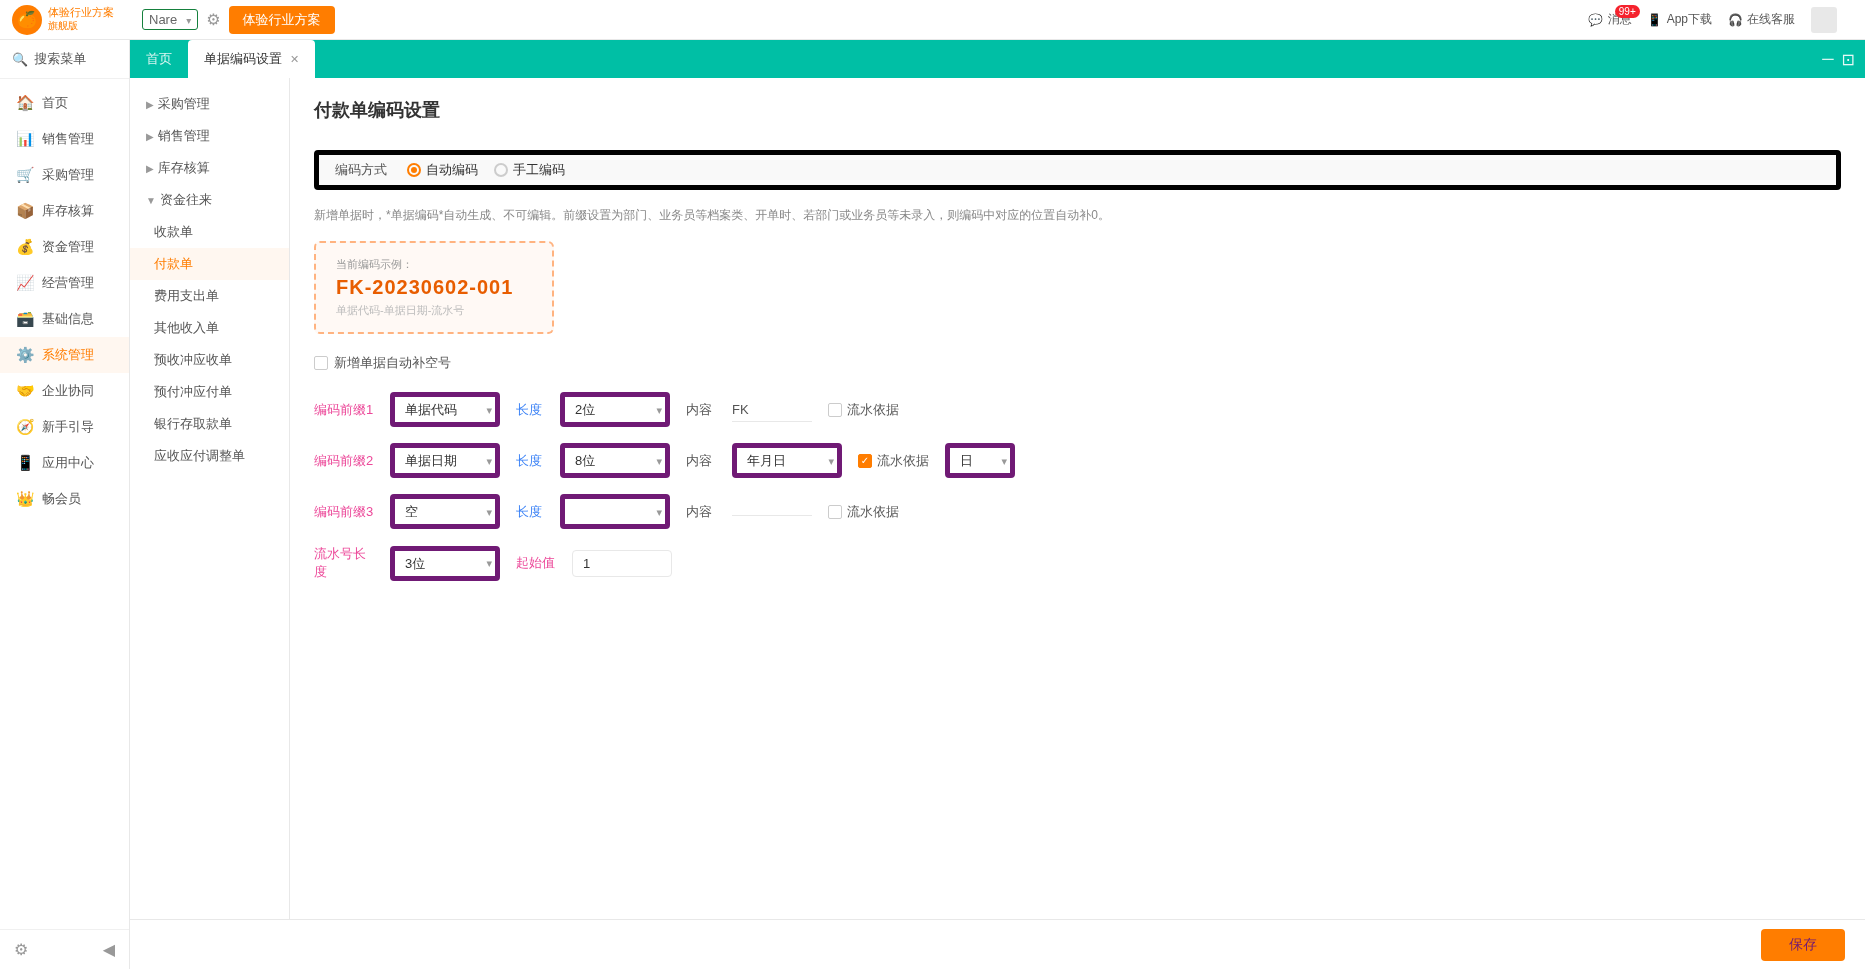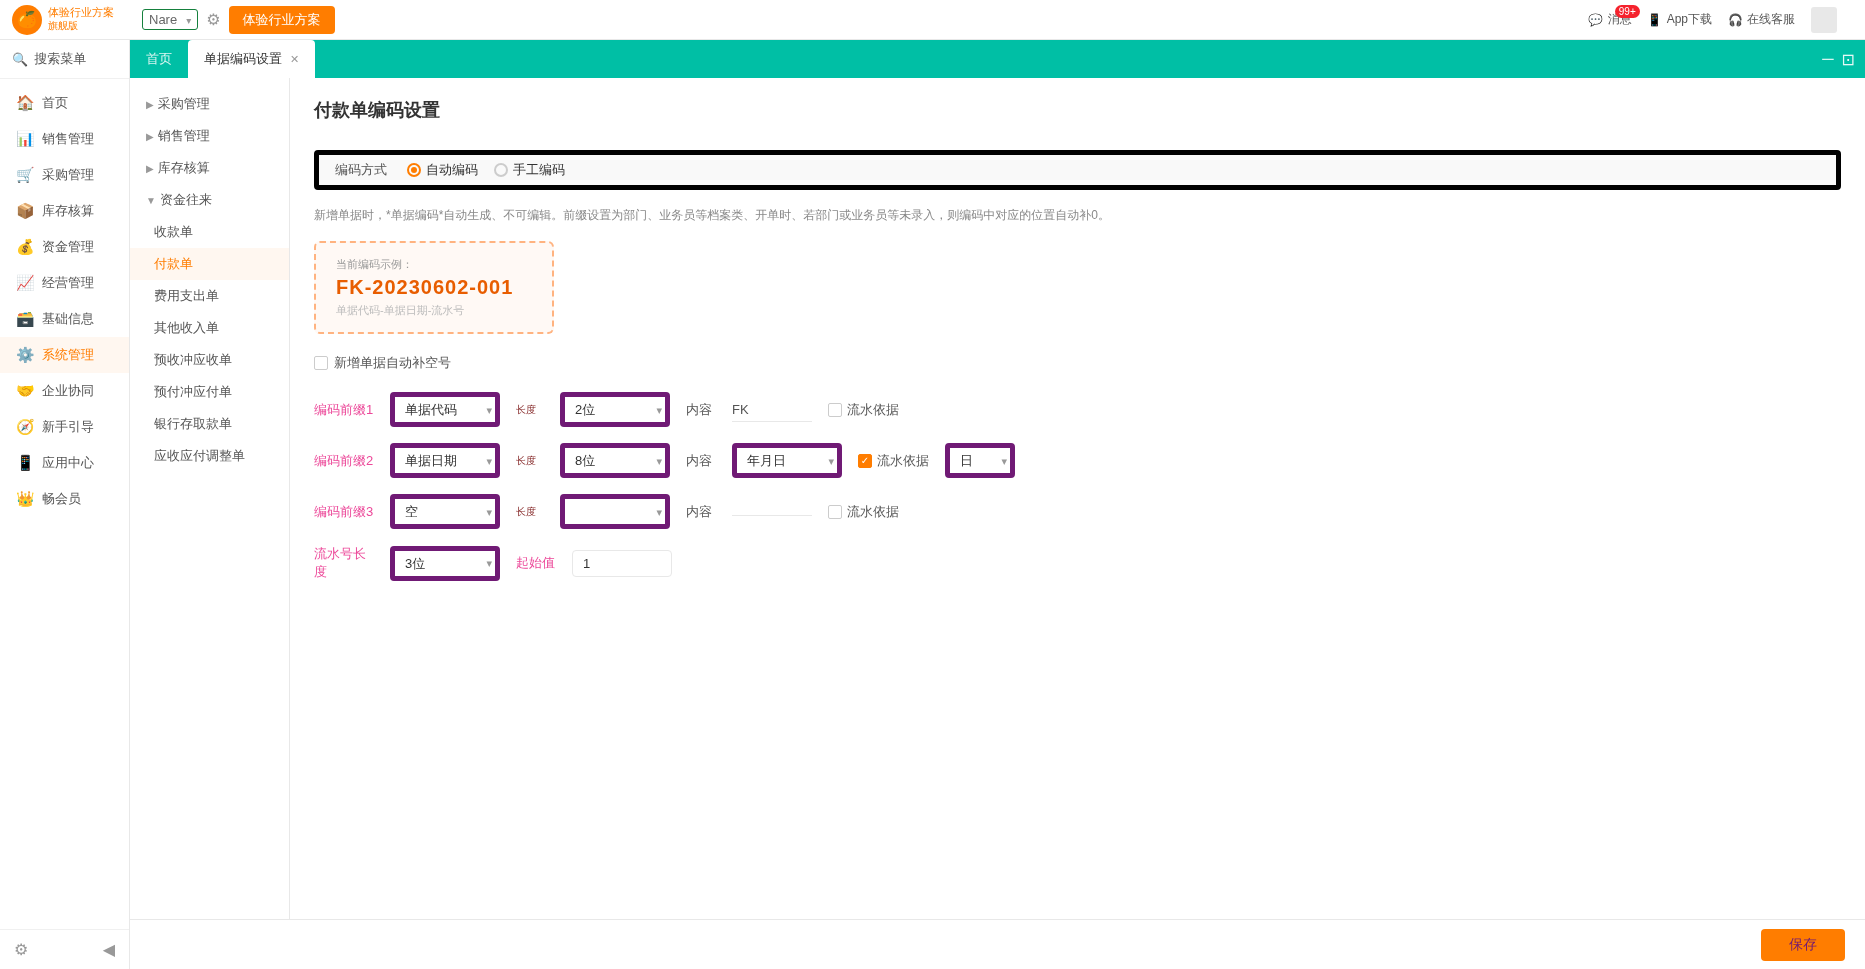--- a/index.html
+++ b/index.html
@@ -398,21 +398,21 @@
       background: #ff7d00;
       color: #701a75;
       border: none;
       border-radius: 4px;
       padding: 7px 28px;
       font-size: 14px;
       cursor: pointer;
       font-family: 'Microsoft YaHei', Arial, sans-serif;
     }
 
-    .len-label { font-size: 10px; color: #7f1d1d; width: 28px; }
+    .len-label { font-size: 13px; color: #3b82f6; width: 28px; }
   </style>
 </head>
 <body>
 
 <div class="top-bar">
   <div class="top-bar-logo">
     <div class="logo-icon">🍊</div>
     <div>
       <div class="logo-text">体验行业方案</div>
       <div class="logo-sub">旗舰版</div>

